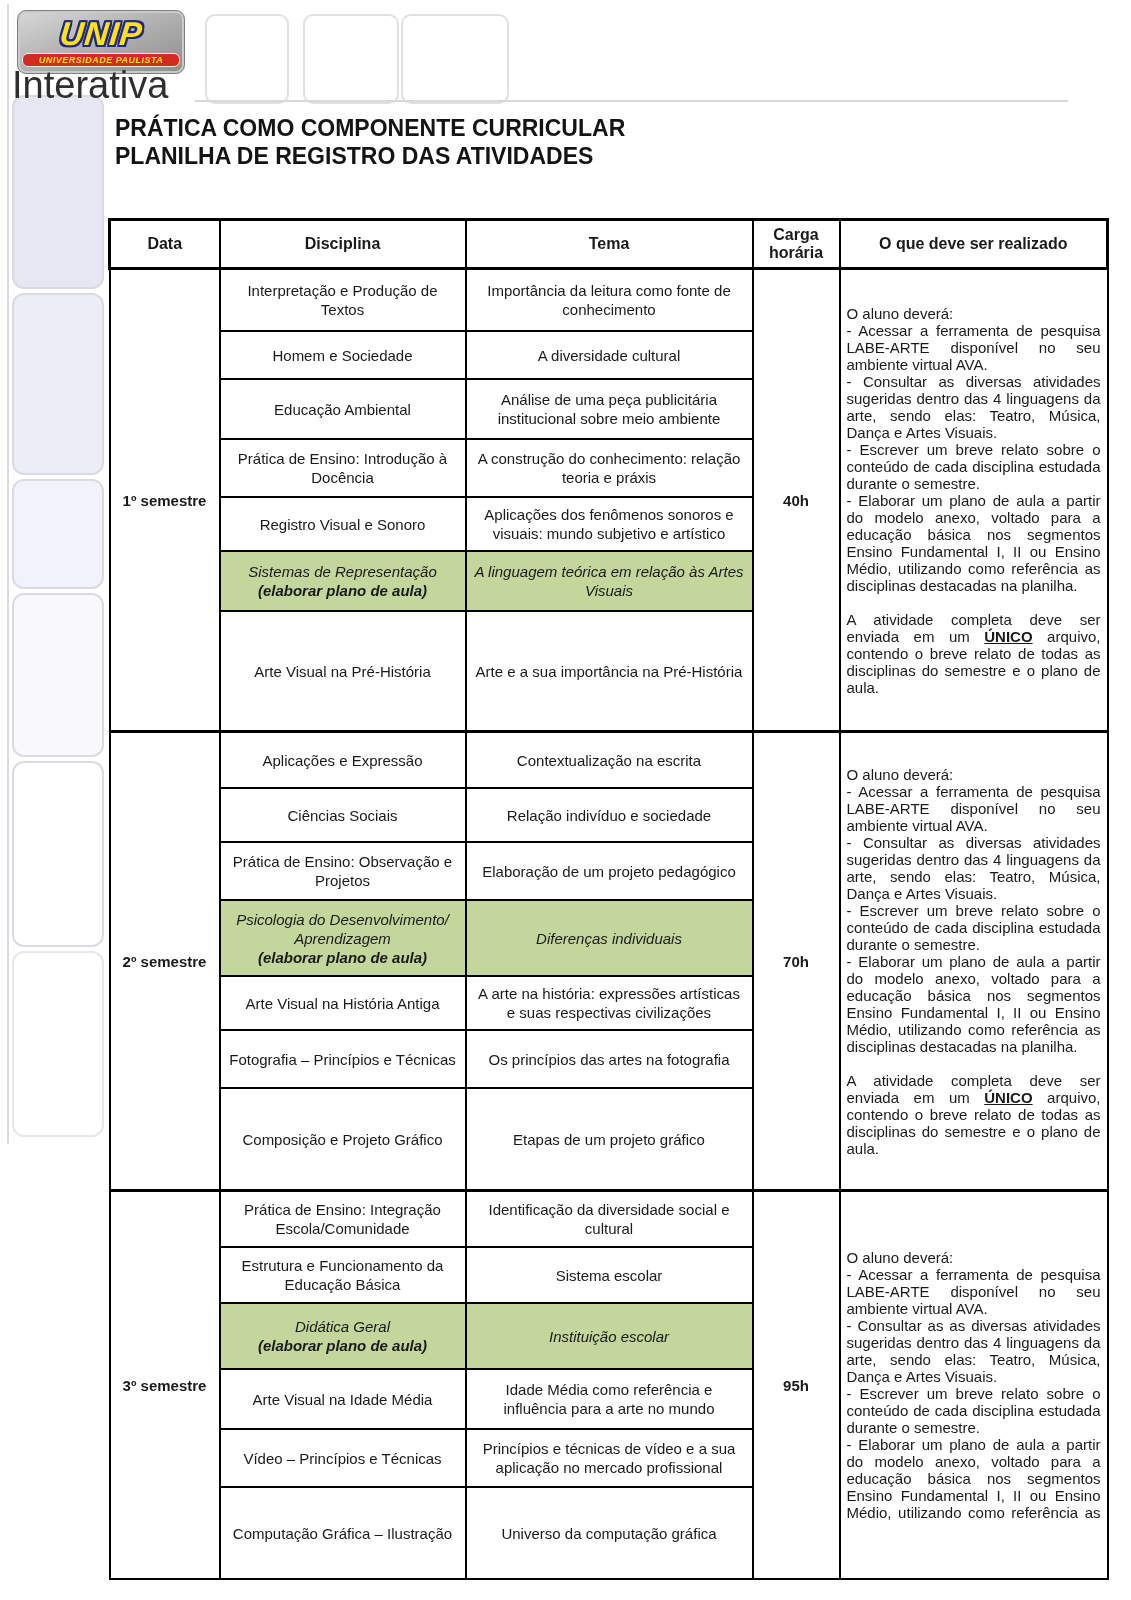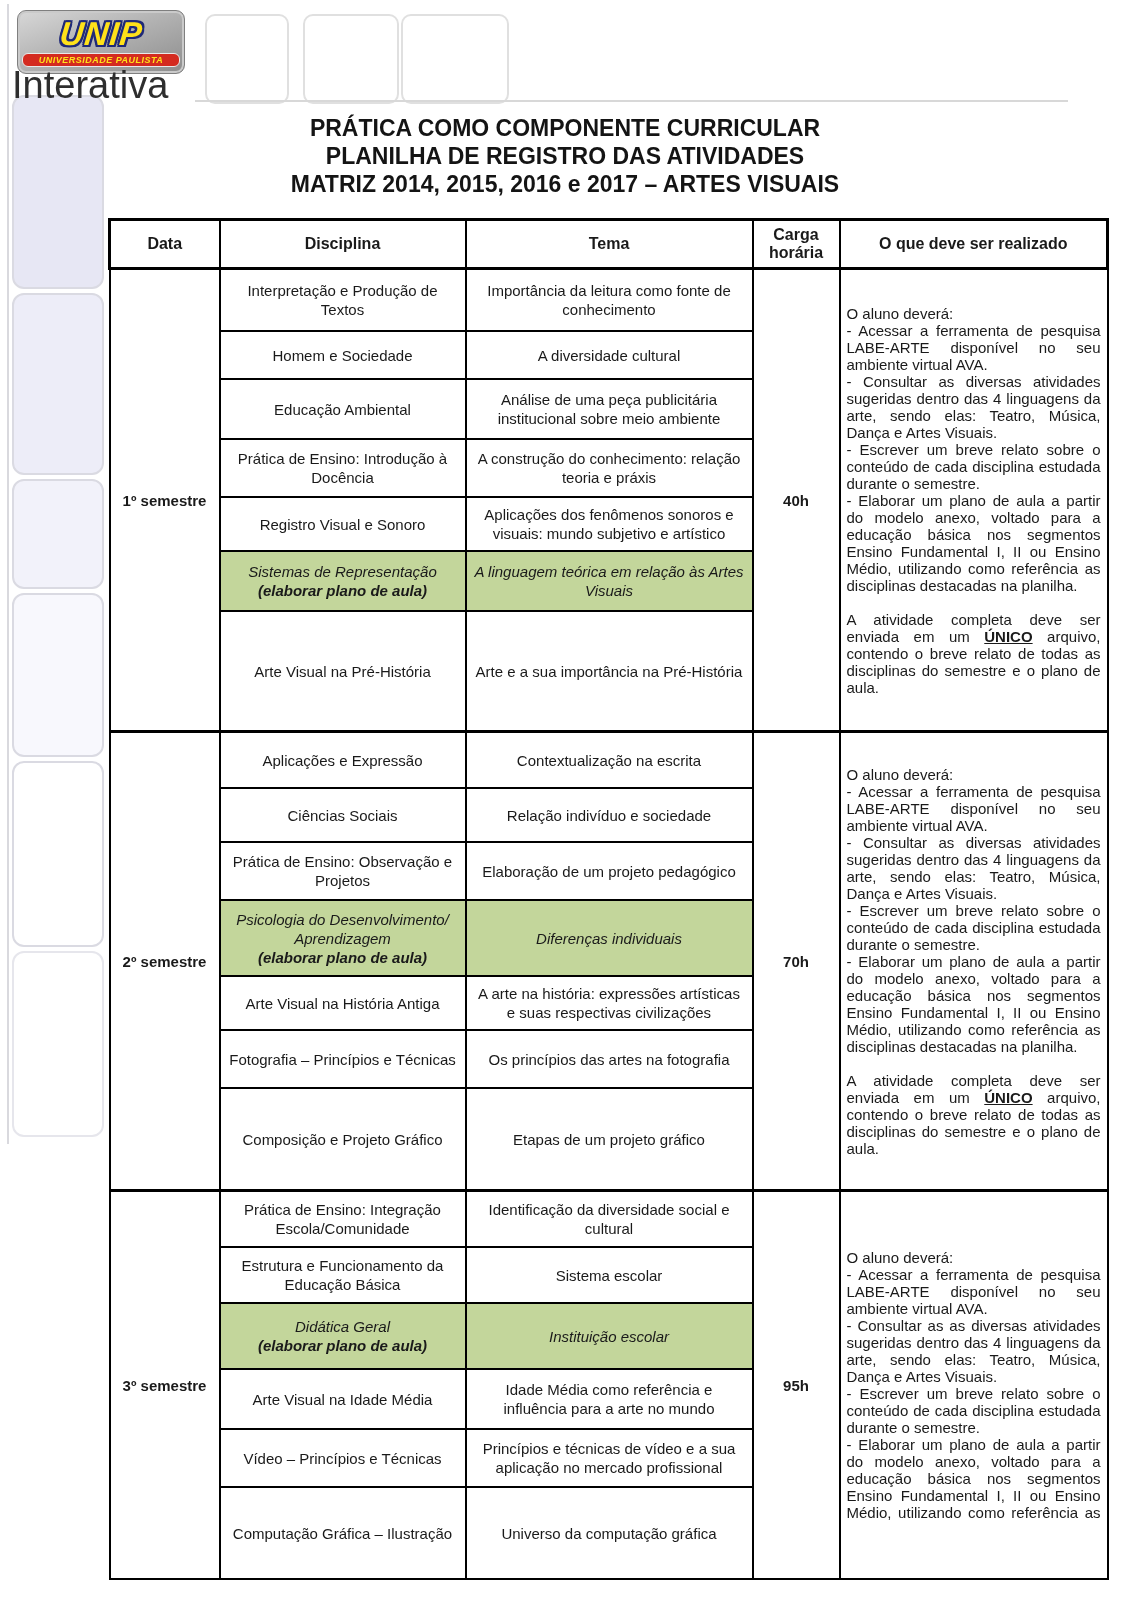--- a/index.html
+++ b/index.html
@@ -22,21 +22,21 @@
   .unip{font-style:italic;font-weight:bold;font-size:33px;line-height:1;letter-spacing:1px;
         color:var(--logo-yellow,#ffe11a);transform:skewX(-6deg);
         text-shadow:2px 0 0 #202a78,-2px 0 0 #202a78,0 2px 0 #202a78,0 -2px 0 #202a78,
                     2px 2px 0 #202a78,-2px -2px 0 #202a78,2px -2px 0 #202a78,-2px 2px 0 #202a78;}
   .ubanner{margin-top:3px;background:var(--logo-red,#d42b20);color:var(--logo-yellow,#ffe11a);
         font-size:9px;font-style:italic;font-weight:bold;padding:1px 16px;border-radius:6px;
         letter-spacing:.5px;white-space:nowrap;border:1px solid #e9e9e9;}
   .interativa{position:absolute;left:12px;top:64px;font-size:38px;color:#2e2e2e;}
 
   
-  .title{position:absolute;left:115px;top:114px;width:900px;text-align:center;
+  .title{position:absolute;left:115px;top:114px;width:900px;text-align:left;
          font-weight:bold;font-size:23px;line-height:28px;color:#141414;}
 
   
   table.curr{position:absolute;left:108px;top:218px;width:998px;border-collapse:collapse;table-layout:fixed;}
   table.curr th,table.curr td{border:2px solid #000;}
   table.curr th{font-size:16px;font-weight:bold;text-align:center;vertical-align:middle;height:42px;padding:2px;}
   table.curr thead th{border-top:3px solid #000;}
   table.curr thead th:first-child{border-left:3px solid #000;}
   table.curr thead th:last-child{border-right:3px solid #000;}
   td.data-cell{border-left:3px solid #000;font-weight:bold;font-size:16px;}
@@ -75,21 +75,20 @@
 
   <div class="logo">
     <div class="unip">UNIP</div>
     <div class="ubanner">UNIVERSIDADE PAULISTA</div>
   </div>
   <div class="interativa">Interativa</div>
 
   <div class="title">
     <div>PRÁTICA COMO COMPONENTE CURRICULAR</div>
     <div>PLANILHA DE REGISTRO DAS ATIVIDADES</div>
-    <div>MATRIZ 2014, 2015, 2016 e 2017 – ARTES VISUAIS</div>
   </div>
 
   <table class="curr">
     <colgroup>
       <col style="width:110px">
         <col style="width:246px">
         <col style="width:287px">
       <col style="width:87px">
         <col style="width:268px">
     </colgroup>

